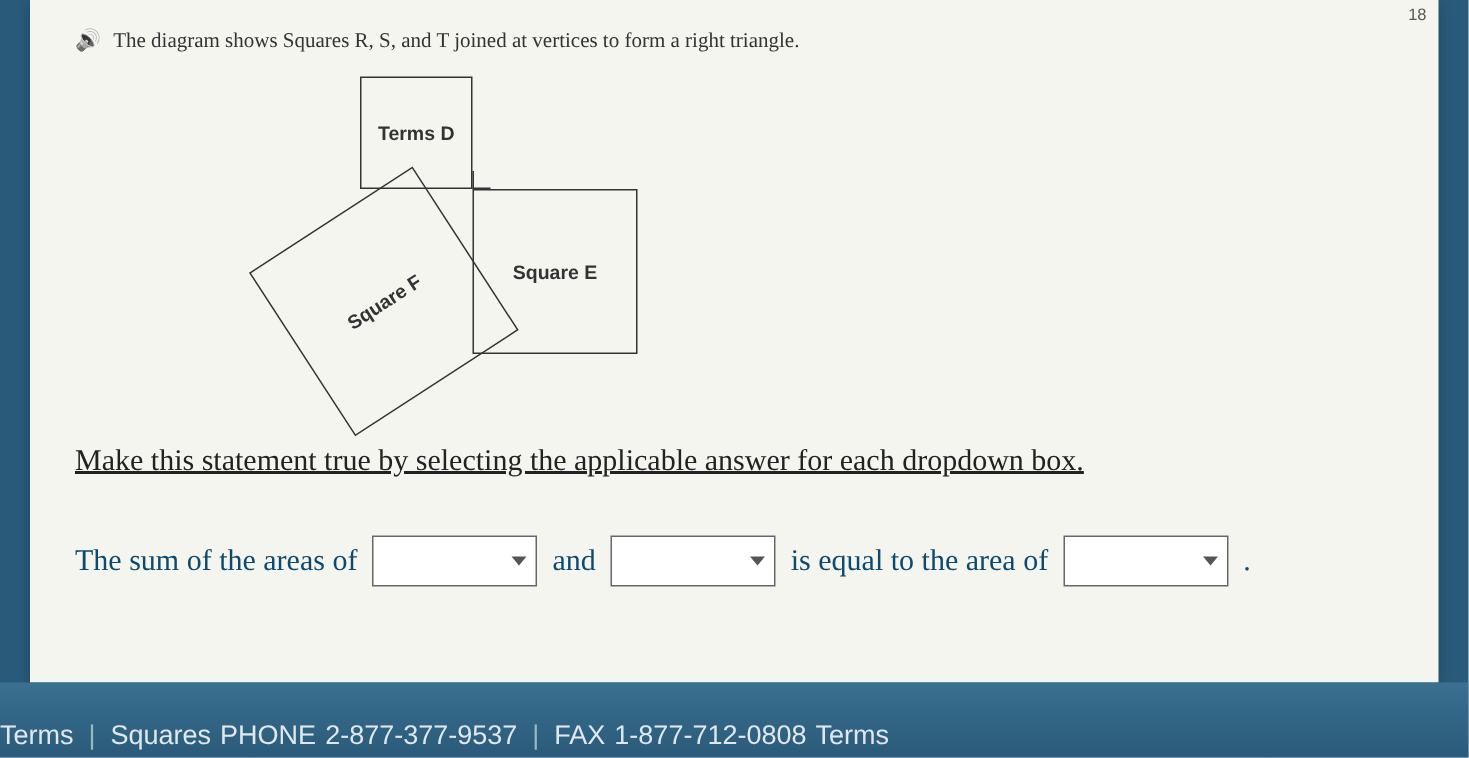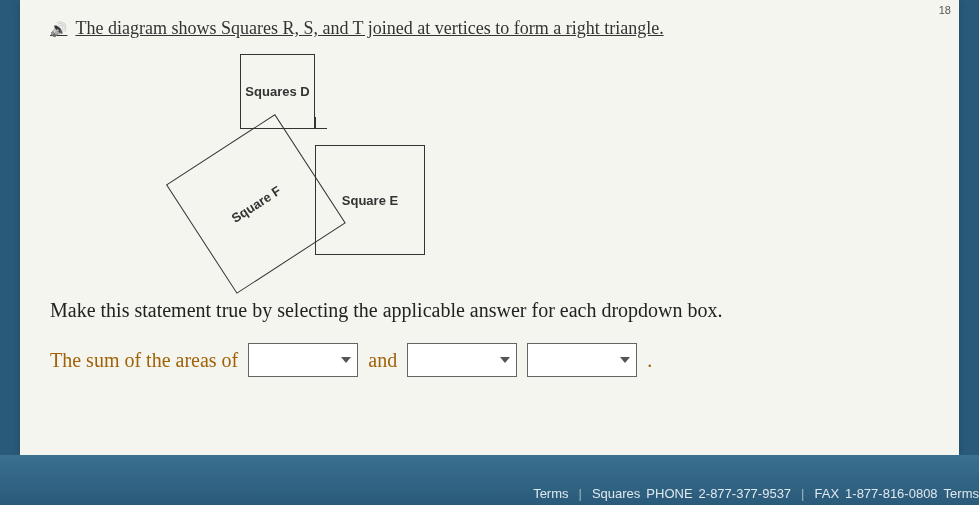--- a/index.html
+++ b/index.html
@@ -13,27 +13,26 @@
   }
   .content-area {
     background: #f5f5f0;
     margin: 0 20px;
     padding: 18px 30px 30px 30px;
     height: 455px;
     position: relative;
     box-shadow: 0 2px 8px rgba(0,0,0,0.2);
   }
   .question-text {
-    font-size: 18px;
+    font-size: 14px;
     color: #333;
     margin-bottom: 15px;
     display: flex;
-    align-items: flex-start;
+    align-items: flex-end;
     gap: 8px;
-    text-decoration: underline;
   }
   .audio-icon::before {
     content: "🔊";
     font-size: 14px;
     filter: grayscale(100%);
   }
   .diagram-area {
     position: relative;
     width: 400px;
     height: 220px;
@@ -45,45 +44,46 @@
     background: transparent;
     display: flex;
     align-items: center;
     justify-content: center;
     font-family: Arial, sans-serif;
     font-size: 13px;
     font-weight: bold;
     color: #333;
   }
   .square-d { width: 75px; height: 75px; top: 0; left: 130px; }
-  .square-e { width: 110px; height: 110px; top: 75px; left: 205px; margin-top: 16px; }
+  .square-e { width: 110px; height: 110px; top: 75px; left: 205px; }
   .square-f {
     width: 130px; height: 130px;
     top: 60px; left: 35px;
     transform: rotate(-33deg);
     transform-origin: top right;
   }
   .right-angle {
     position: absolute;
     width: 12px;
     height: 12px;
     border-left: 1.5px solid #333;
     border-bottom: 1.5px solid #333;
     top: 63px;
     left: 205px;
   }
   .instruction {
     font-size: 20px;
     color: #222;
     margin-top: 25px;
-    margin-bottom: 21px;
+    margin-bottom: 38px;
+    text-decoration: underline;
   }
   .answer-row {
     font-size: 20px;
-    color: #a16207;
+    color: #0c4a6e;
     display: flex;
     align-items: center;
     gap: 10px;
     flex-wrap: wrap;
   }
   .dropdown {
     display: inline-flex;
     align-items: center;
     border: 1.5px solid #666;
     background: #fff;
@@ -101,24 +101,24 @@
     border-top: 6px solid #555;
     margin-left: 4px;
   }
   .footer-bar {
     position: absolute;
     bottom: 0; left: 0; right: 0;
     height: 50px;
     background: linear-gradient(180deg, #3a7090 0%, #2a5a7a 100%);
     color: #e0e8ee;
     font-family: Arial, sans-serif;
-    font-size: 13px;
+    font-size: 18px;
     display: flex;
     align-items: flex-end;
-    justify-content: flex-end;
+    justify-content: flex-start;
     padding-bottom: 4px;
     gap: 6px;
   }
   .footer-bar a { color: #e0e8ee; text-decoration: none; }
   .sep { color: #9bb; margin: 0 4px; }
   .badge {
     position: absolute;
     top: 4px; right: 8px;
     font-family: Arial, sans-serif;
     font-size: 11px;
@@ -131,21 +131,21 @@
 <div class="content-area">
   <div class="badge">18</div>
 
   <div class="question-text">
     <span class="audio-icon"></span>
     <span>The diagram shows Squares R, S, and T joined at vertices to form a right triangle.</span>
   </div>
 
   <div class="diagram-area">
     <div class="square square-d">
-      <span>Squares D</span>
+      <span>Terms D</span>
     </div>
     <div class="square square-e">
       <span>Square E</span>
     </div>
     <div class="square square-f">
       <span>Square F</span>
     </div>
     <div class="right-angle"></div>
   </div>
 
@@ -155,31 +155,32 @@
     <span>The sum of the areas of</span>
     <span class="dropdown">
       <span class="value"></span>
       <span class="chevron"></span>
     </span>
     <span>and</span>
     <span class="dropdown">
       <span class="value"></span>
       <span class="chevron"></span>
     </span>
+    <span>is equal to the area of</span>
     <span class="dropdown">
       <span class="value"></span>
       <span class="chevron"></span>
     </span>
     <span>.</span>
   </div>
 </div>
 
 <div class="footer-bar">
   <a href="#">Terms</a>
   <span class="sep">|</span>
   <a href="#">Squares</a>
   <span>PHONE</span>
   <span>2-877-377-9537</span>
   <span class="sep">|</span>
   <span>FAX</span>
-  <span>1-877-816-0808</span>
+  <span>1-877-712-0808</span>
   <a href="#">Terms</a>
 </div>
 
 </body></html>

